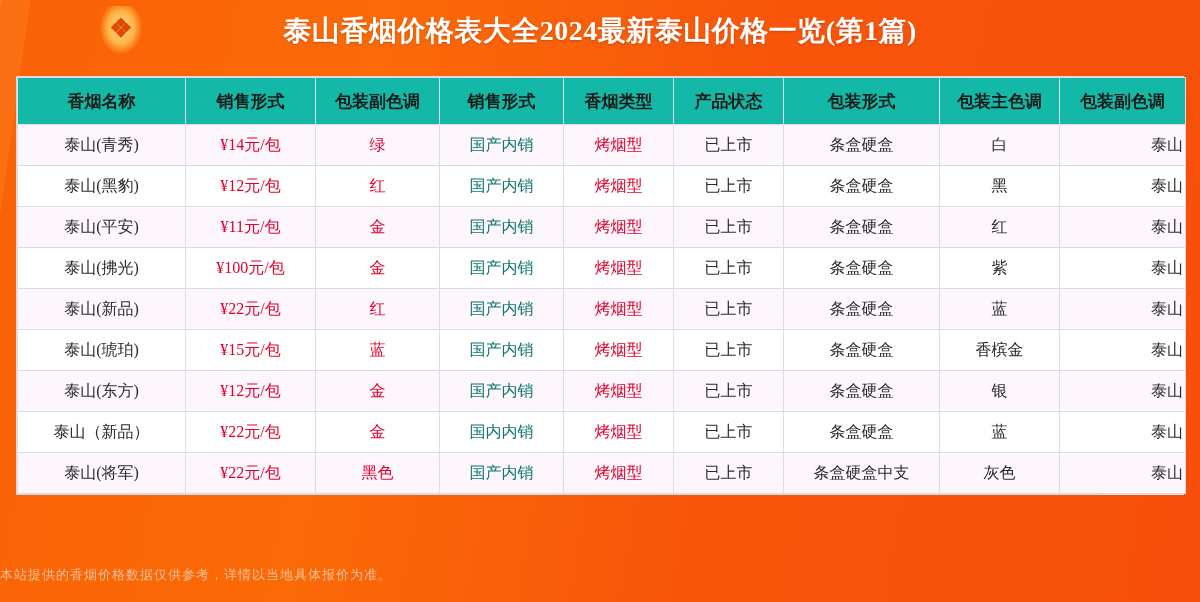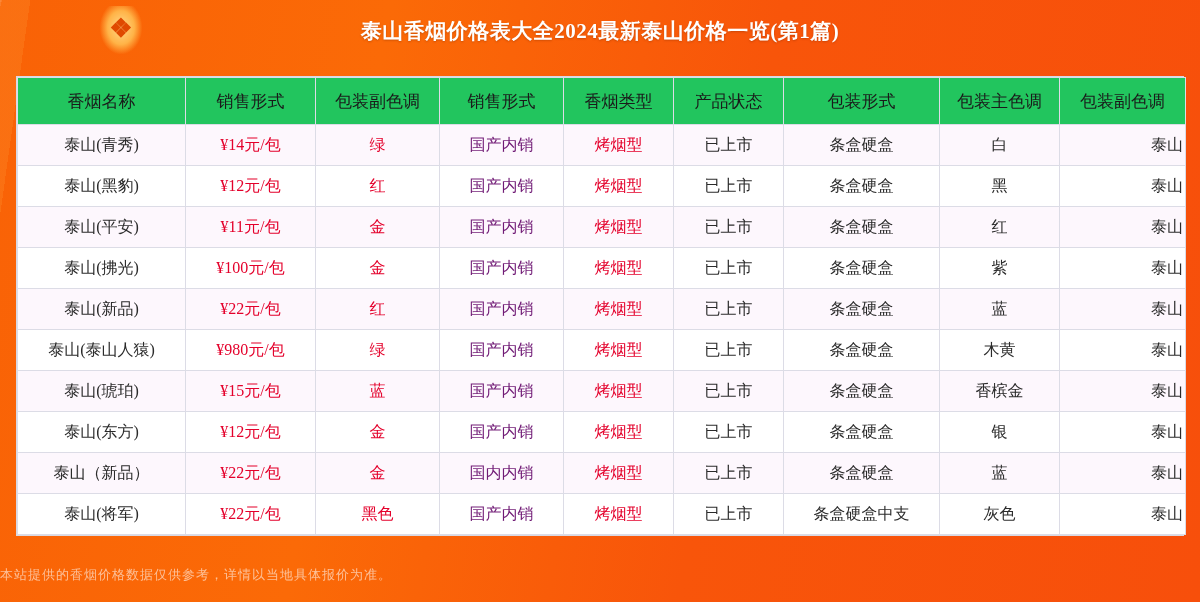--- a/index.html
+++ b/index.html
@@ -44,21 +44,21 @@
   }
   .header-icon span {
     color: #e04a00;
     font-size: 26px;
     font-weight: bold;
     line-height: 1;
     transform: translateY(-1px);
   }
   .header-title {
     color: #ffffff;
-    font-size: 21px;
+    font-size: 28px;
     font-weight: bold;
     letter-spacing: 0.5px;
     text-shadow: 0 1px 2px rgba(120,40,0,0.35);
     font-family: "Liberation Serif", "DejaVu Serif", serif;
   }
   .table-wrap {
     position: relative;
     margin: 14px 16px 0 16px;
     background: #ffffff;
     border: 1px solid #d9d9e3;
@@ -72,36 +72,36 @@
   th, td {
     border: 1px solid #dcdce6;
     text-align: center;
     font-size: 16px;
     height: 40px;
     padding: 0 2px;
     white-space: nowrap;
     overflow: hidden;
   }
   thead th {
-    background: #22c55e;
-    font-weight: normal;
+    background: #14b8a6;
+    font-weight: bold;
     color: #1a1a1a;
     font-size: 17px;
     height: 46px;
   }
   tbody tr:nth-child(odd) td {
     background: #fdf7fd;
   }
   tbody tr:nth-child(even) td {
     background: #ffffff;
   }
   .c-name   { color: #2b2b2b; margin-left: 19px; }
   .c-price  { color: #e4002b; }
   .c-sub    { color: #e4002b; }
-  .c-sale   { color: #701a75; }
+  .c-sale   { color: #0f766e; }
   .c-type   { color: #e4002b; }
   .c-status { color: #2b2b2b; }
   .c-pack   { color: #2b2b2b; }
   .c-main   { color: #2b2b2b; }
   .c-brand  { color: #2b2b2b; text-align: right; }
   .footer-note {
     position: absolute;
     left: 0;
     right: 0;
     bottom: 18px;
@@ -208,31 +208,20 @@
         <td class="c-price">¥22元/包</td>
         <td class="c-sub">红</td>
         <td class="c-sale">国产内销</td>
         <td class="c-type">烤烟型</td>
         <td class="c-status">已上市</td>
         <td class="c-pack">条盒硬盒</td>
         <td class="c-main">蓝</td>
         <td class="c-brand">泰山</td>
       </tr>
       <tr>
-        <td class="c-name">泰山(泰山人猿)</td>
-        <td class="c-price">¥980元/包</td>
-        <td class="c-sub">绿</td>
-        <td class="c-sale">国产内销</td>
-        <td class="c-type">烤烟型</td>
-        <td class="c-status">已上市</td>
-        <td class="c-pack">条盒硬盒</td>
-        <td class="c-main">木黄</td>
-        <td class="c-brand">泰山</td>
-      </tr>
-      <tr>
         <td class="c-name">泰山(琥珀)</td>
         <td class="c-price">¥15元/包</td>
         <td class="c-sub">蓝</td>
         <td class="c-sale">国产内销</td>
         <td class="c-type">烤烟型</td>
         <td class="c-status">已上市</td>
         <td class="c-pack">条盒硬盒</td>
         <td class="c-main">香槟金</td>
         <td class="c-brand">泰山</td>
       </tr>

